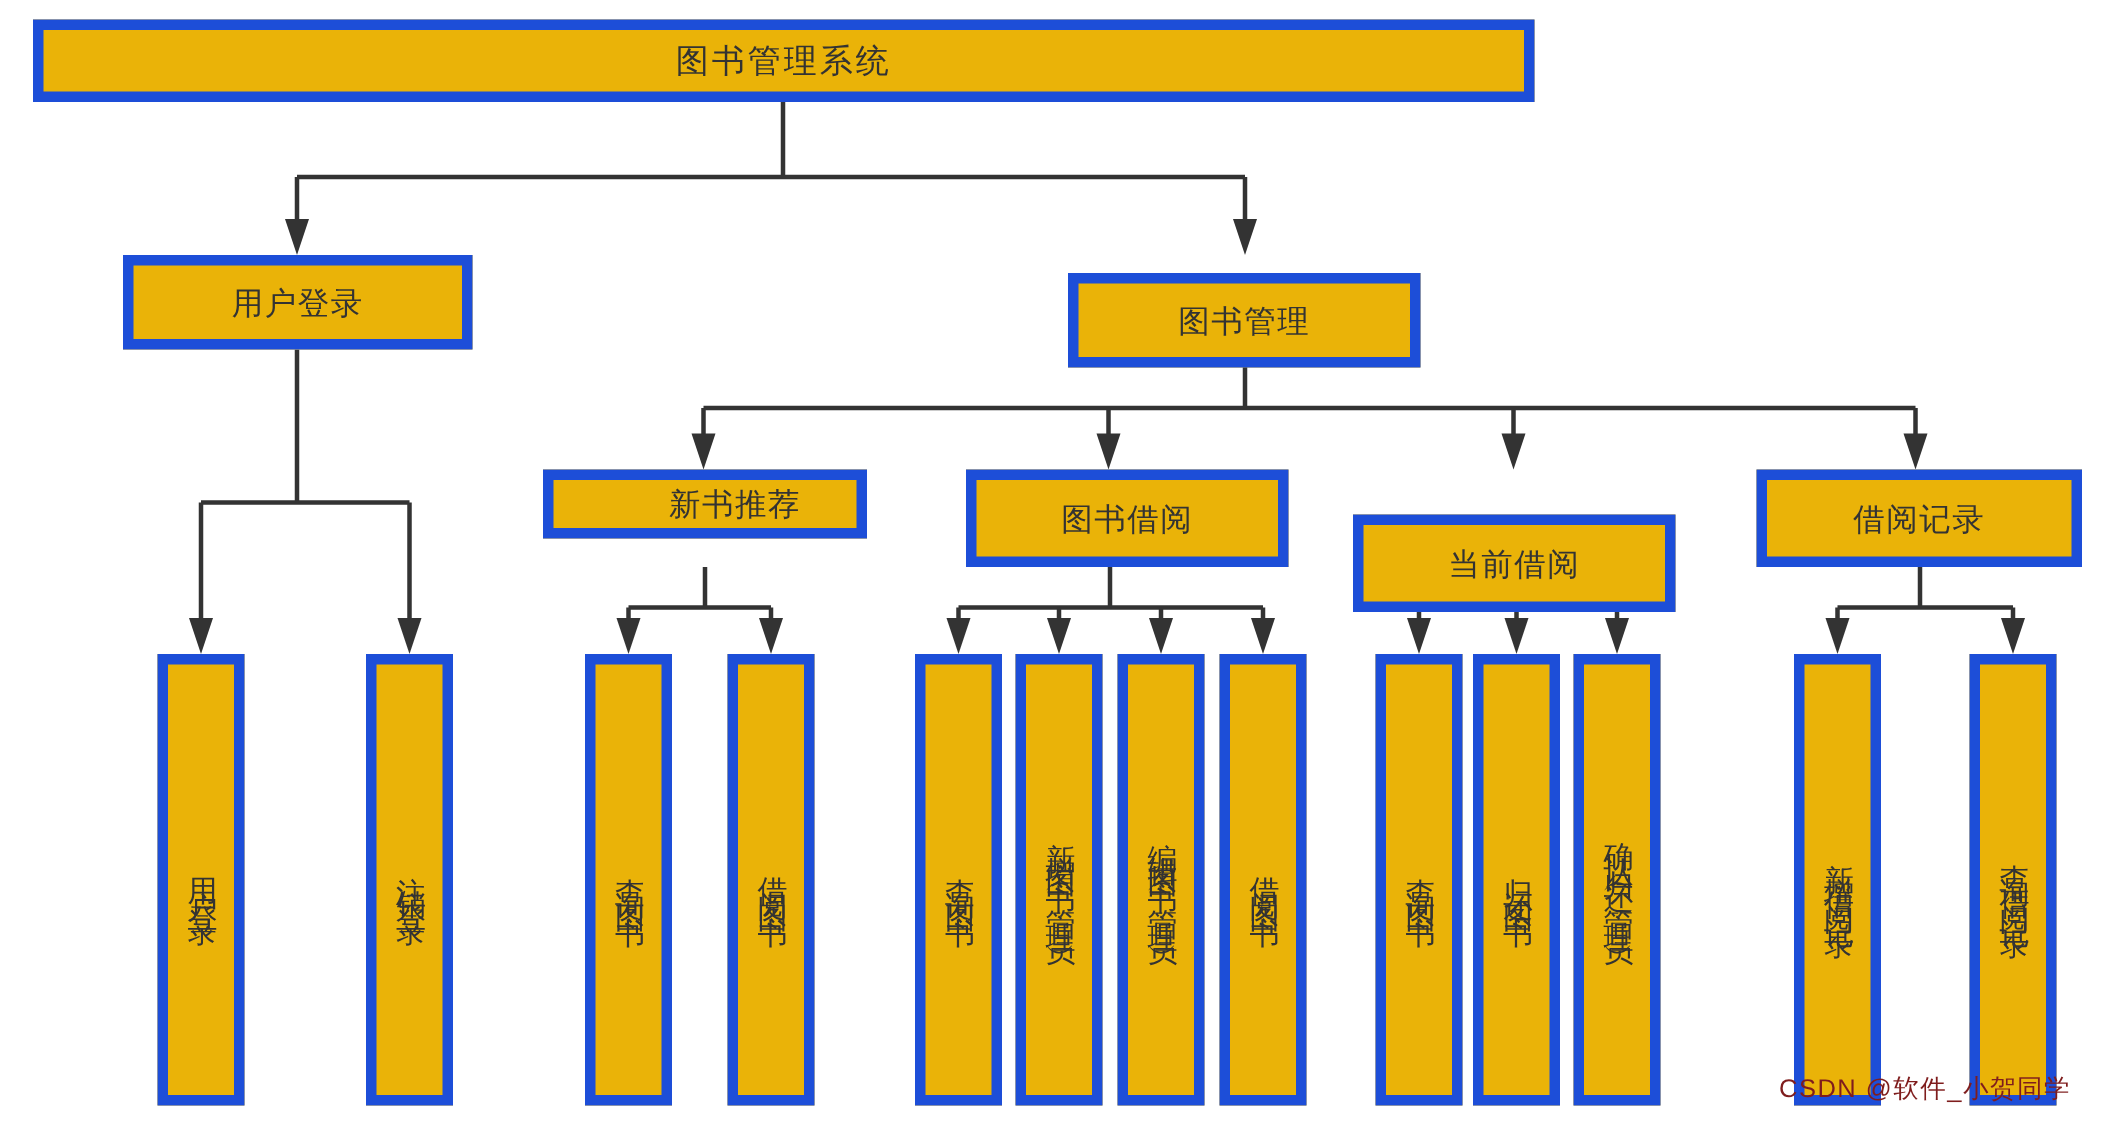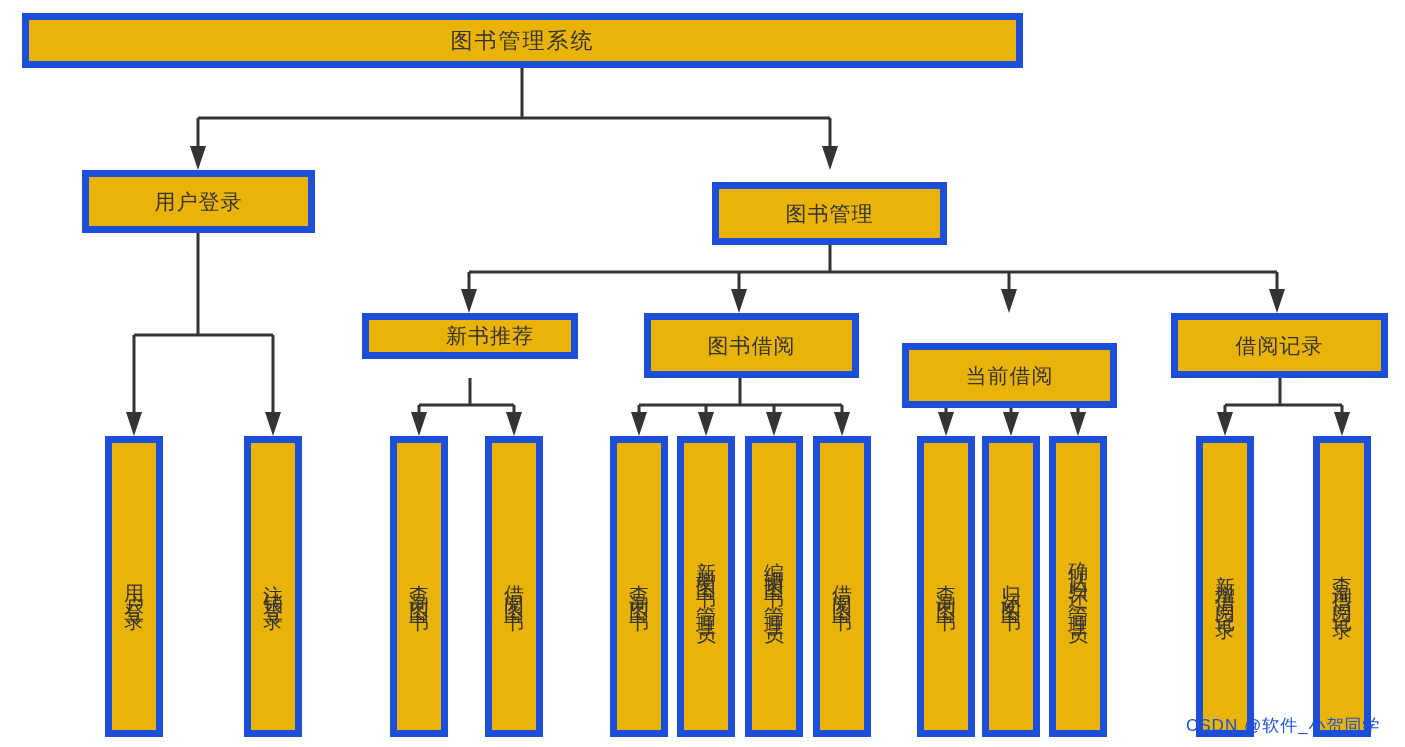--- a/index.html
+++ b/index.html
@@ -28,21 +28,21 @@
     text-orientation:mixed;
     font-size:20px;
     letter-spacing:9px;
     line-height:1.05;
     white-space:nowrap;
   }
   .watermark{
     position:absolute;
     left:1186px;top:714px;
     font-size:17px;
-    color:#1d4ed8;
+    color:#7f1d1d;
     letter-spacing:1px;
     z-index:5;
     white-space:nowrap;
   }
 </style>
 </head>
 <body>
 
 <div class="stage">
 

